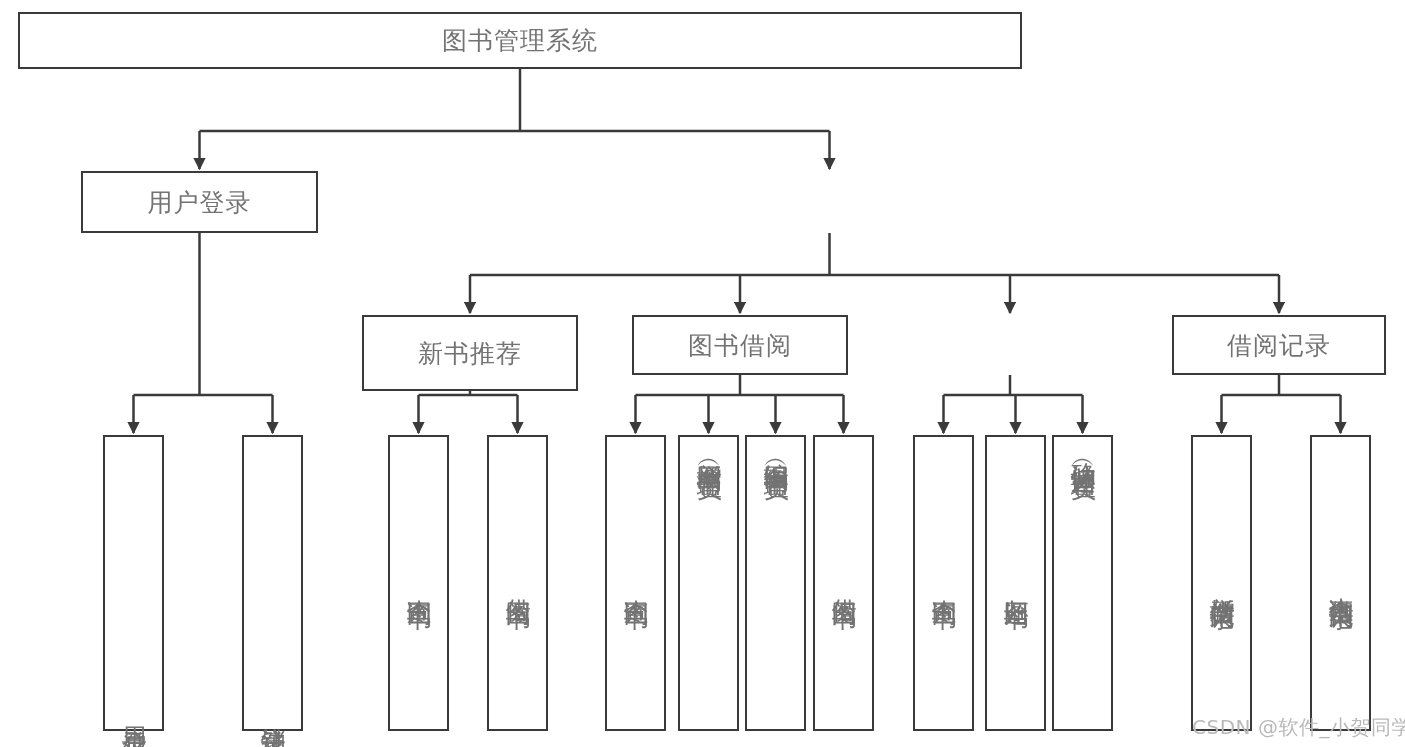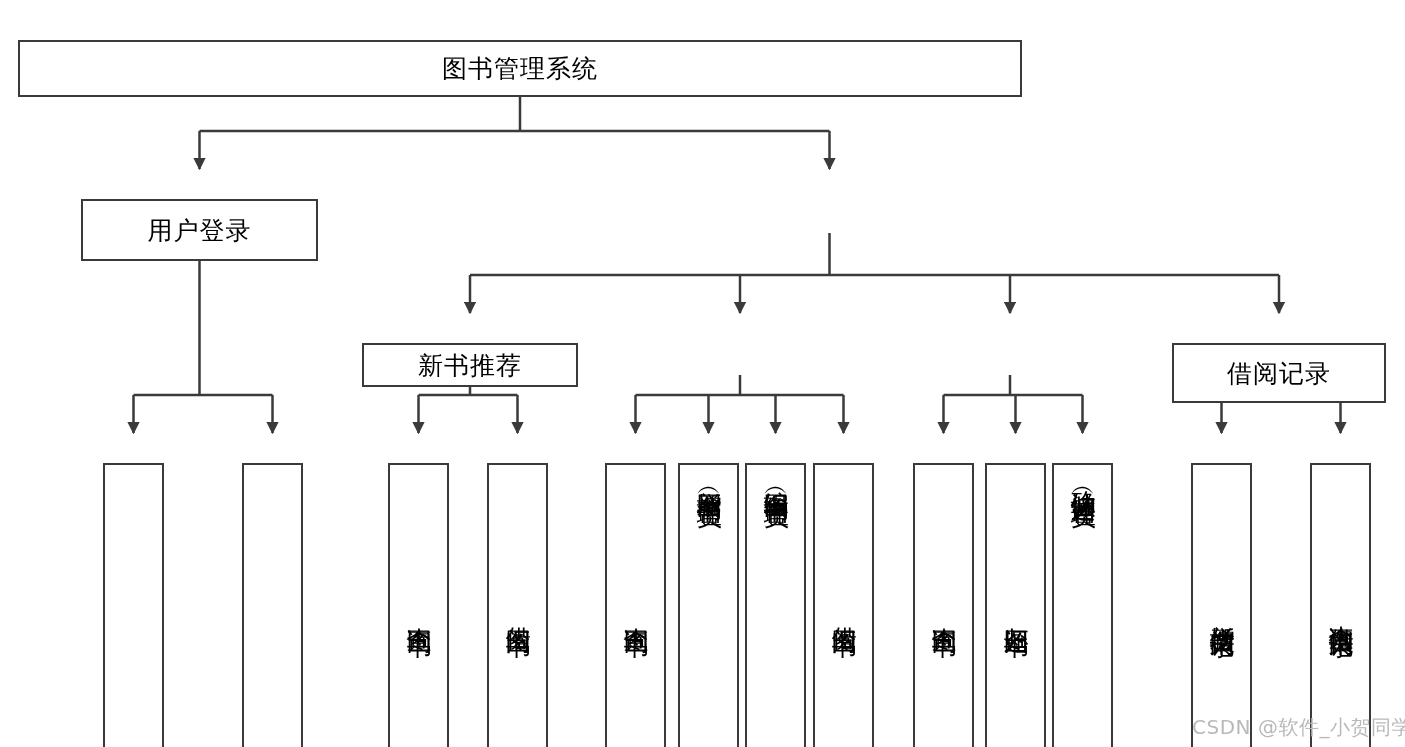--- a/index.html
+++ b/index.html
@@ -26,22 +26,21 @@
     pointer-events: none;
   }
   .node {
     position: absolute;
     box-sizing: border-box;
     background: #ffffff;
     border: 2.5px solid #3a3a3a;
     display: flex;
     align-items: center;
     justify-content: center;
-    color: #000000;
-    margin-top: 28px;
+    color: #737373;
   }
   .node.horiz {
     font-size: 25px;
     letter-spacing: 1px;
   }
   .node.leaf {
     align-items: flex-start;
     justify-content: center;
     padding-top: 0;
   }
@@ -122,22 +121,25 @@
   </svg>
 
   <div class="node horiz" id="node-root" style="left: 18px; top: 12px; width: 1004px; height: 57px;">
     <span>图书管理系统</span>
   </div>
 
   <div class="node horiz" id="node-user-login" style="left: 81px; top: 171px; width: 237px; height: 62px;">
     <span>用户登录</span>
   </div>
 
-  <div class="node horiz" id="node-new-book-recommend" style="left: 362px; top: 315px; width: 216px; height: 44px;">
+  <div class="node horiz" id="node-new-book-recommend" style="left: 362px; top: 315px; width: 216px; height: 76px;">
     <span>新书推荐</span>
+  </div>
+  <div class="node horiz" id="node-book-borrow" style="left: 632px; top: 315px; width: 216px; height: 60px;">
+    <span>图书借阅</span>
   </div>
   <div class="node horiz" id="node-borrow-records" style="left: 1172px; top: 315px; width: 214px; height: 60px;">
     <span>借阅记录</span>
   </div>
 
   <div class="node leaf align-bottom" id="node-leaf-user-login" style="left: 103px; top: 435px; width: 61px; height: 296px;">
     <span class="leaf-text">用户登录</span>
   </div>
   <div class="node leaf align-bottom" id="node-leaf-logout" style="left: 242px; top: 435px; width: 61px; height: 296px;">
     <span class="leaf-text">注销登录</span>

